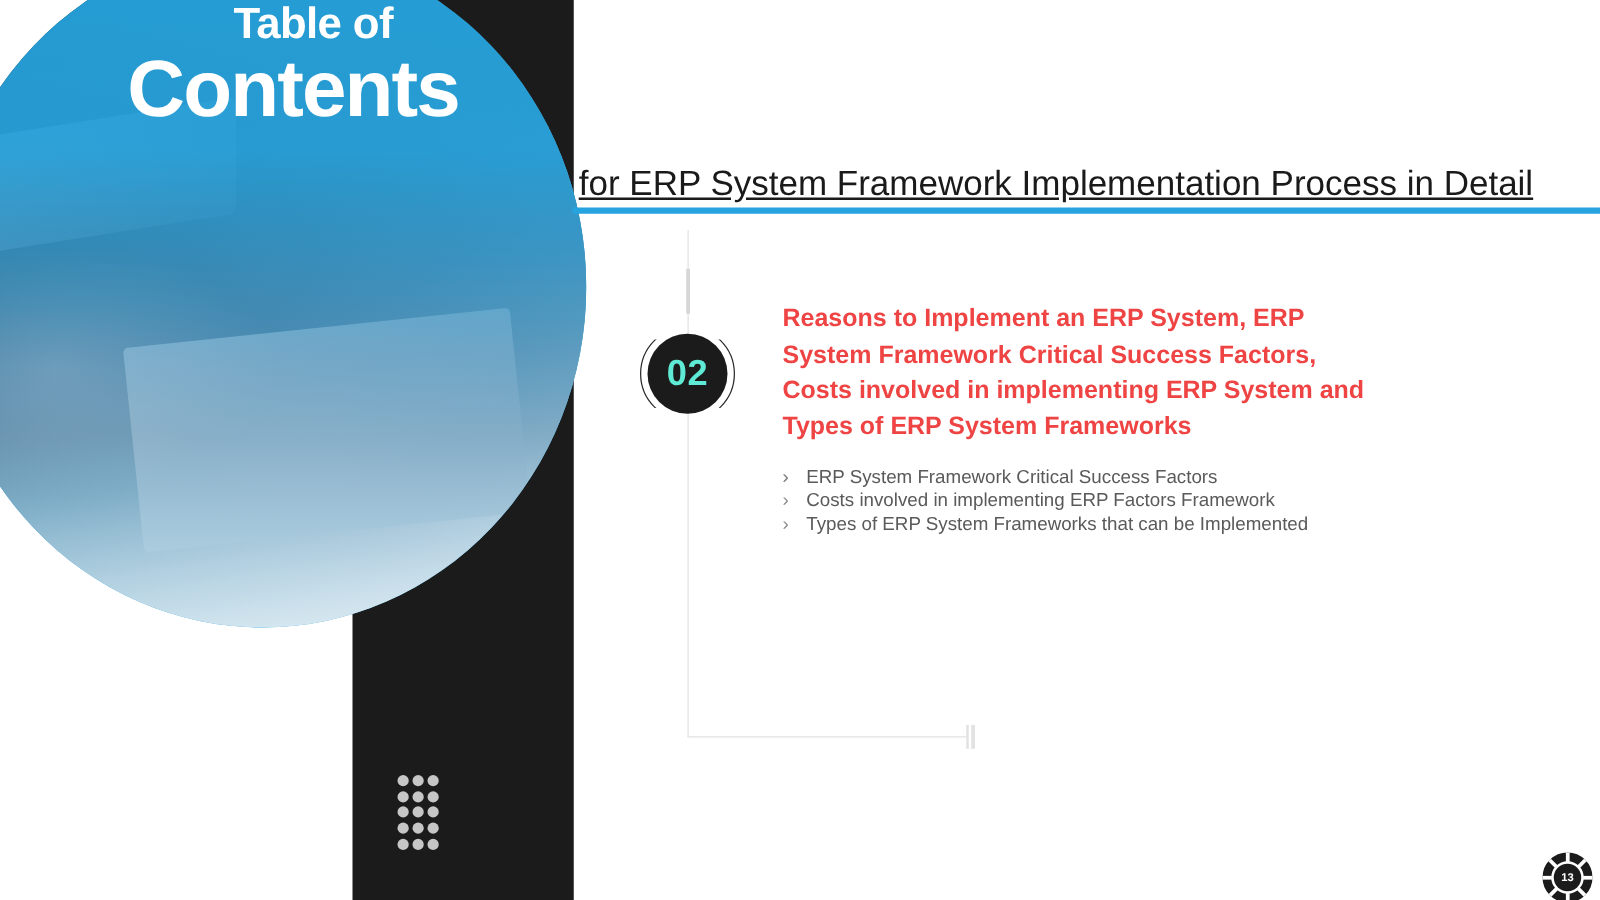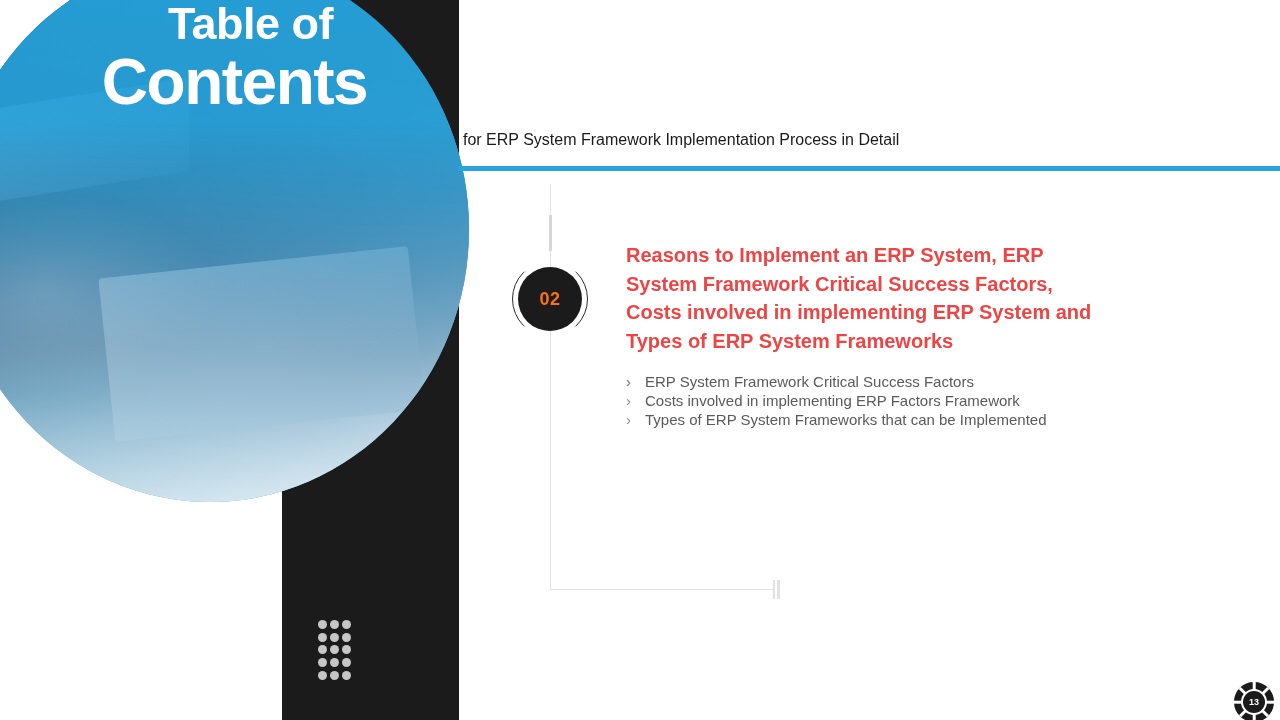--- a/index.html
+++ b/index.html
@@ -119,21 +119,21 @@
     position: absolute;
     left: 0;
     right: 0;
     top: 44px;
     text-align: center;
     color: #ffffff;
     z-index: 3;
     padding-left: 49px;
   }
   .hero-title .line1 {
-    font-size: 45px;
+    font-size: 35px;
     font-weight: bold;
     line-height: 1.04;
     letter-spacing: -0.5px;
     margin-left: 32px;
   }
   .hero-title .line2 {
     font-size: 64px;
     font-weight: bold;
     line-height: 1.0;
     letter-spacing: -1.5px;
@@ -141,25 +141,26 @@
   }
 
   
   .header {
     position: absolute;
     left: 458px;
     top: 130px;
     width: 822px;
   }
   .header-text {
-    font-size: 16px;
+    font-size: 28px;
     color: #1a1a1a;
     line-height: 1.2;
     padding-left: 5px;
     white-space: nowrap;
+    text-decoration: underline;
   }
   .header-rule {
     position: absolute;
     left: 458px;
     top: 166px;
     width: 822px;
     height: 5px;
     background: #27a3e0;
   }
 
@@ -228,22 +229,22 @@
     top: 6px;
     width: 64px;
     height: 64px;
     border-radius: 50%;
     background: #1b1b1b;
     display: flex;
     align-items: center;
     justify-content: center;
   }
   .num-circle span {
-    color: #f97316;
-    font-size: 18px;
+    color: #5eead4;
+    font-size: 29px;
     font-weight: bold;
     letter-spacing: 0.5px;
   }
 
   
   .section-title {
     position: absolute;
     left: 626px;
     top: 241px;
     width: 480px;

